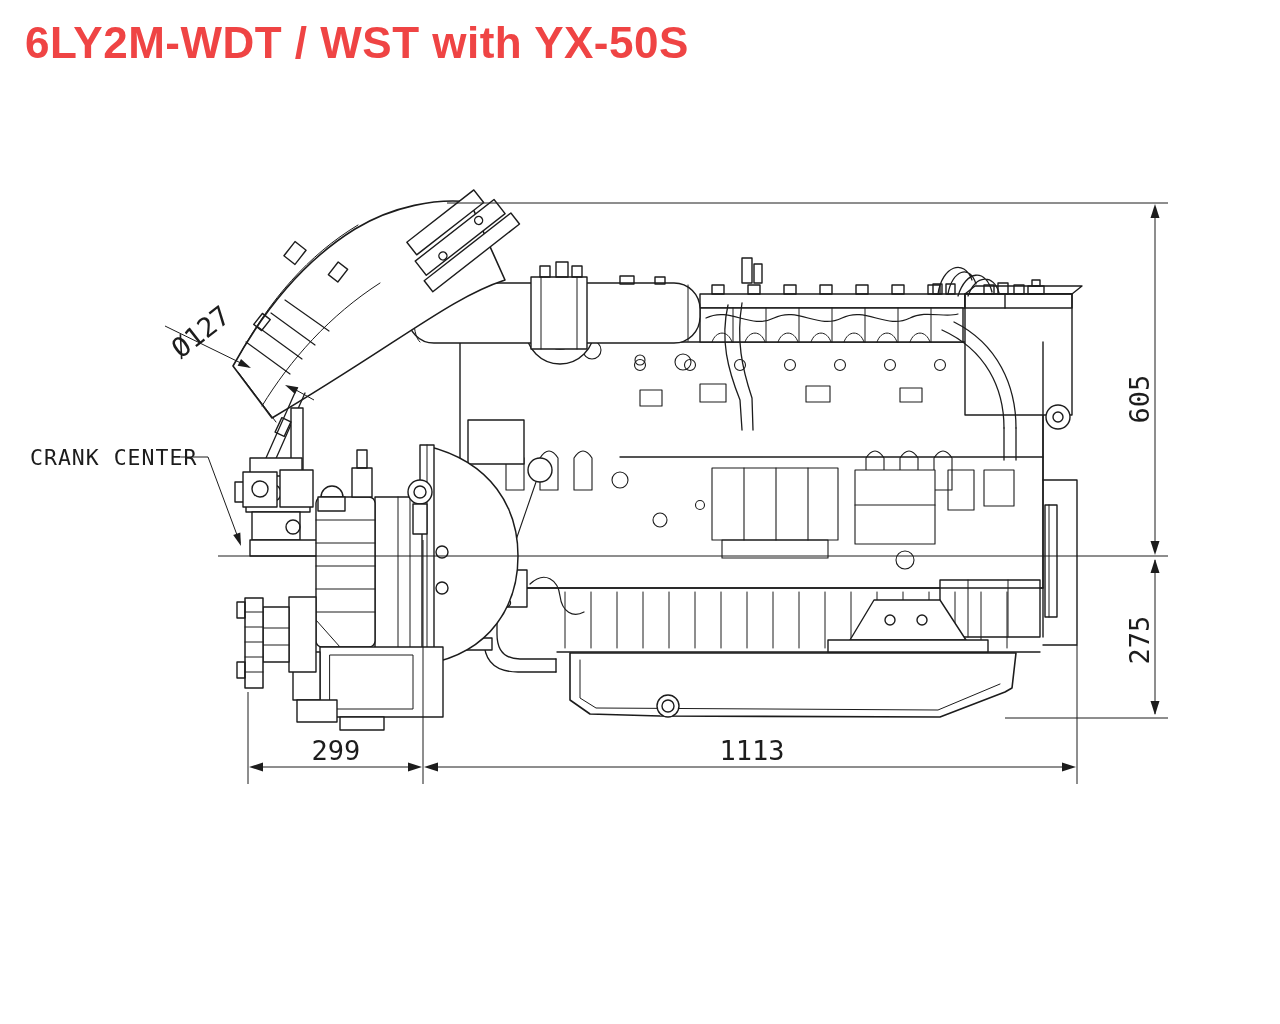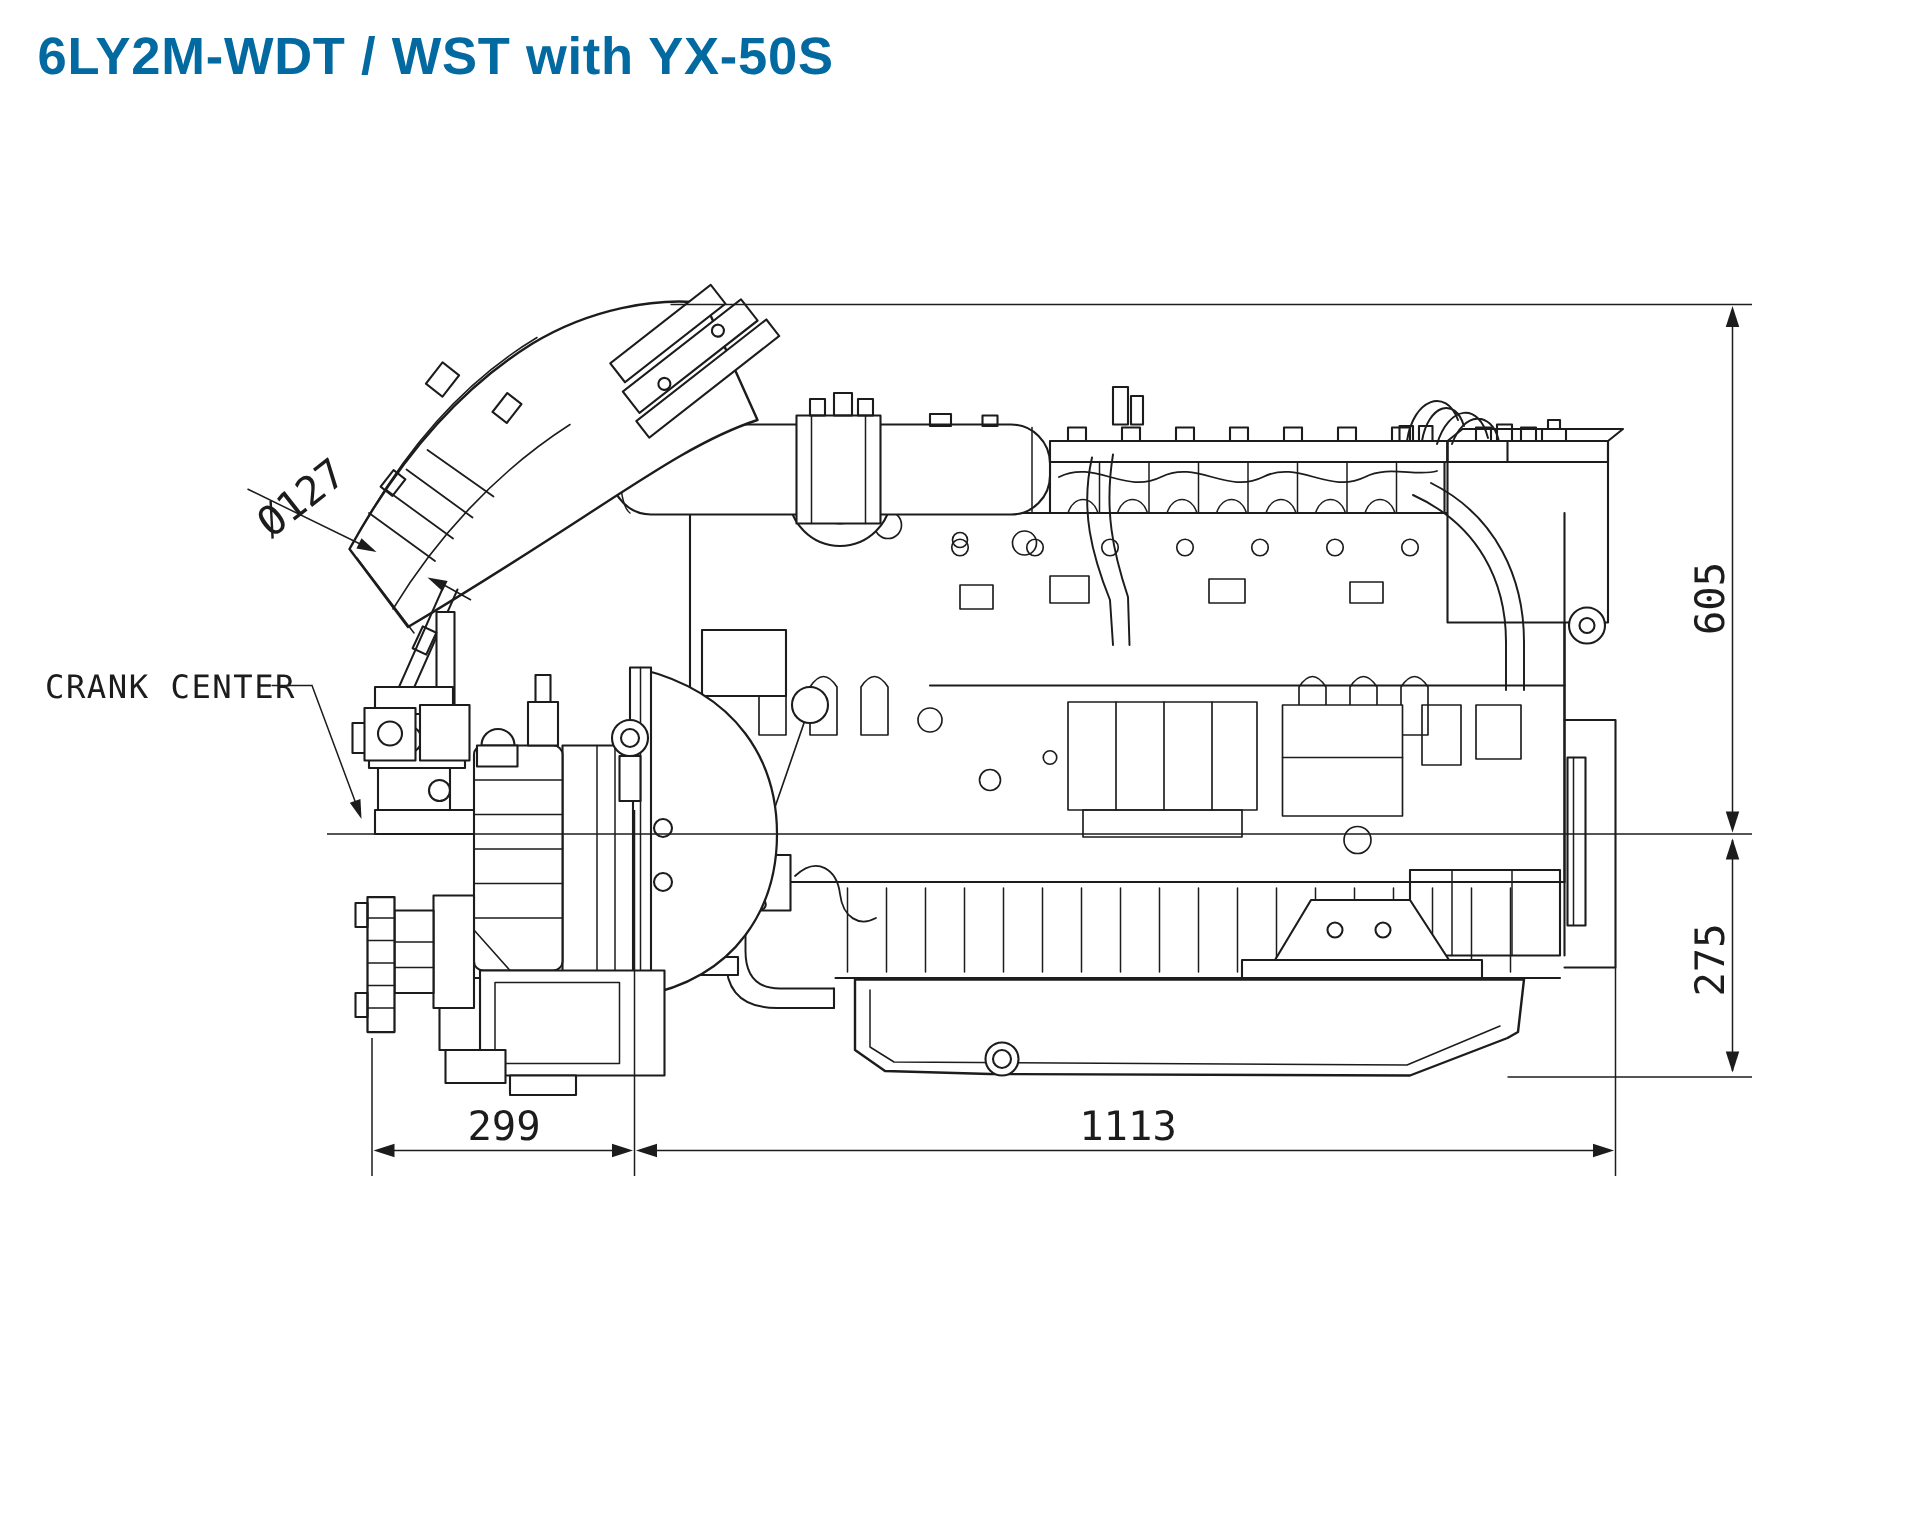--- a/index.html
+++ b/index.html
@@ -1,19 +1,19 @@
 <!DOCTYPE html>
 <html><head>
 <meta charset="utf-8">
 <style>
   html,body{margin:0;padding:0;background:#ffffff;}
   .page{position:relative;width:1280px;height:1024px;background:#ffffff;overflow:hidden;
         font-family:"Liberation Sans",sans-serif;}
-  .title{position:absolute;left:25px;top:18px;margin:0;font-size:35px;font-weight:bold;
-         letter-spacing:.5px;color:#0369a1;}
+  .title{position:absolute;left:25px;top:18px;margin:0;font-size:44px;font-weight:bold;
+         letter-spacing:.5px;color:#ef4444;}
   .diagram{position:absolute;left:0;top:0;}
   .cad{font-family:"DejaVu Sans Mono",monospace;fill:#1c1c1c;}
 </style>
 </head>
 <body>
 
 <div class="page">
   <h1 class="title">6LY2M-WDT / WST with YX-50S</h1>
 
   <svg class="diagram" width="1280" height="1024" viewBox="0 0 1280 1024">

